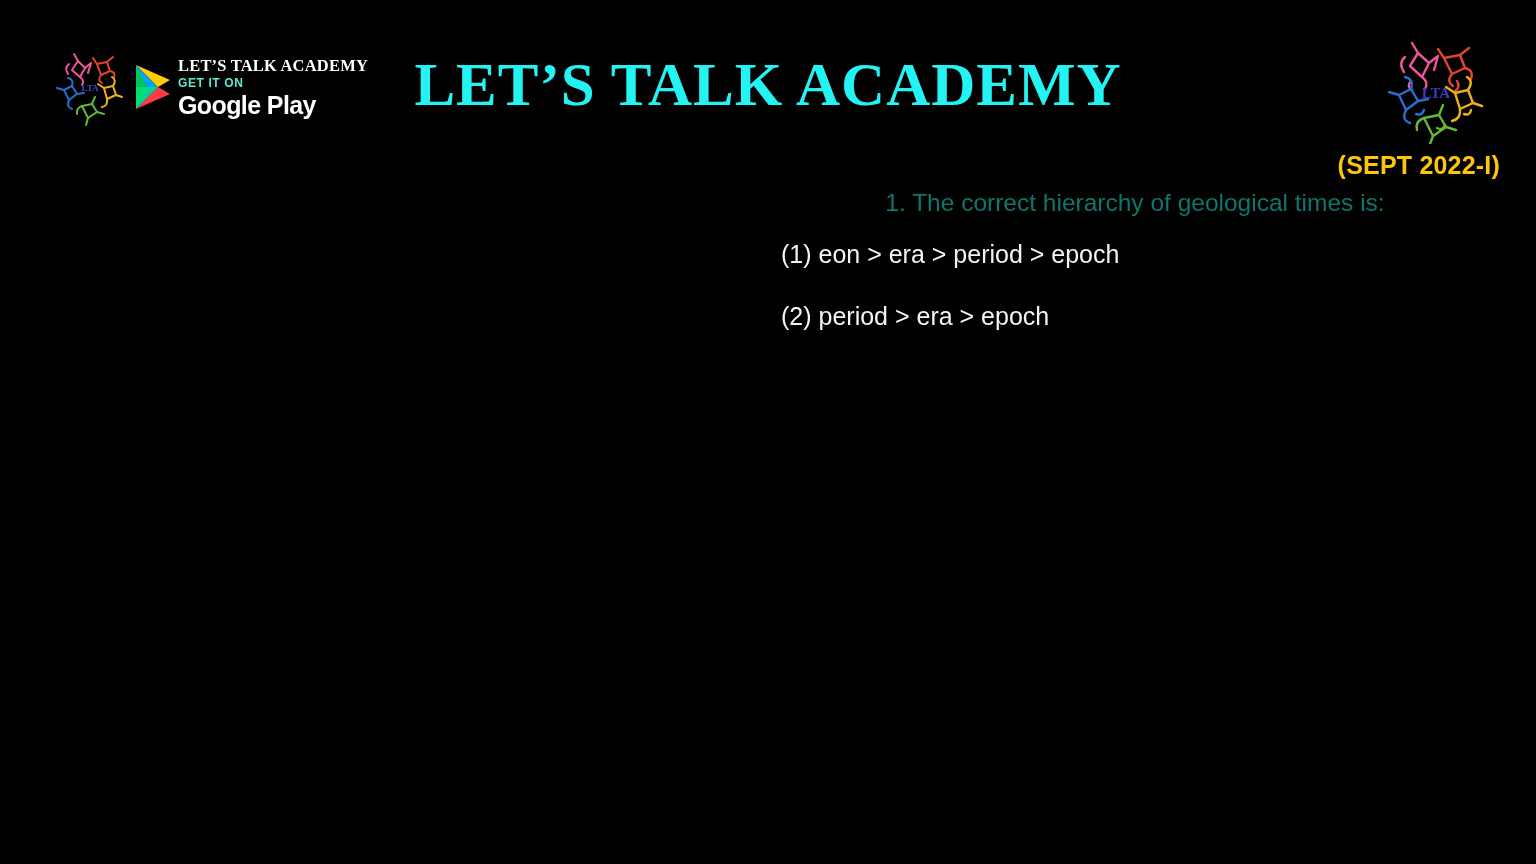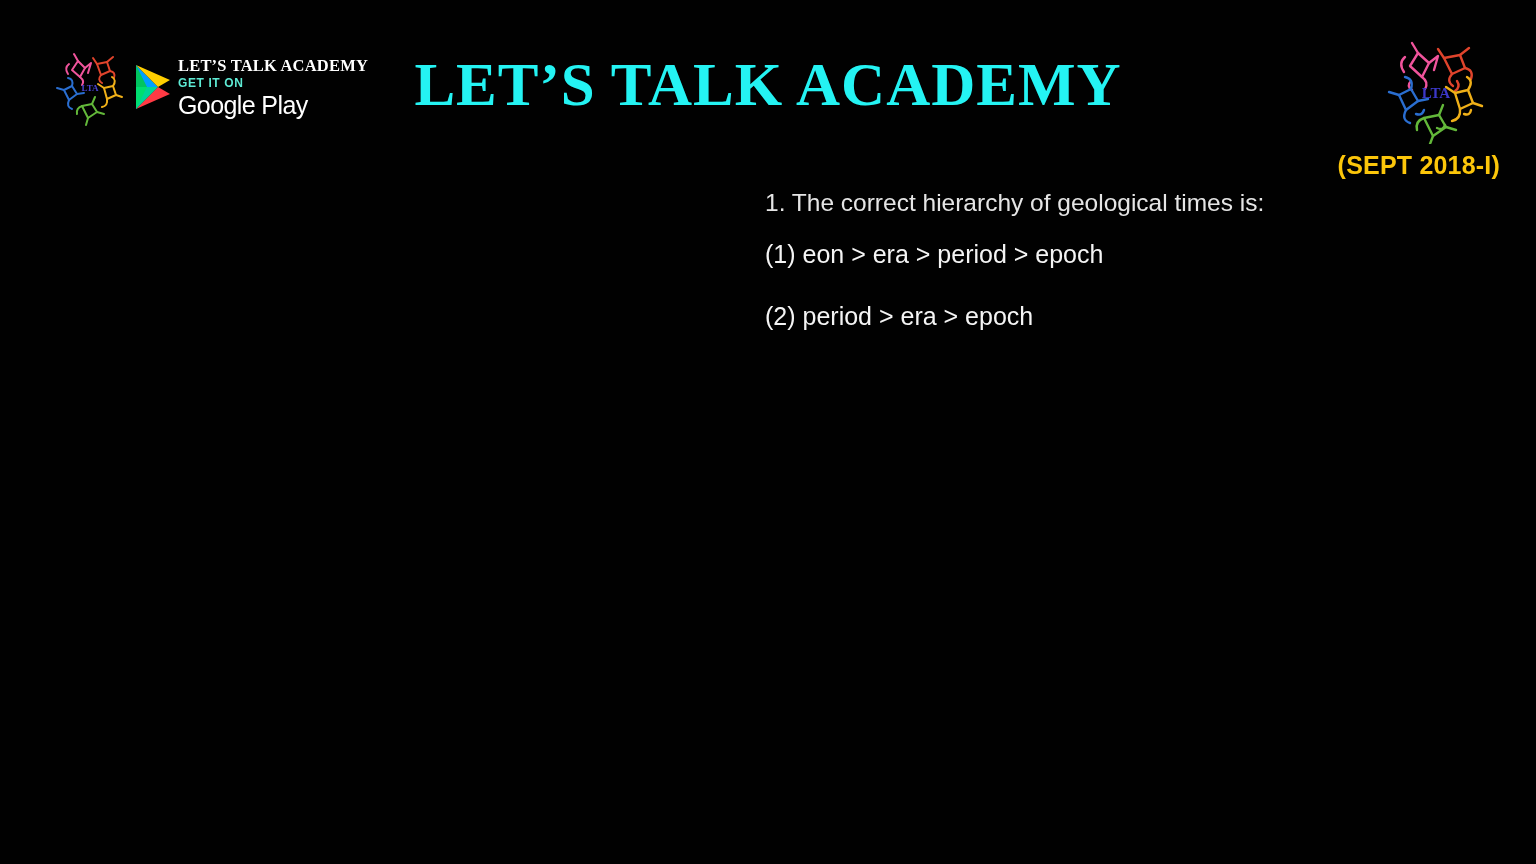--- a/index.html
+++ b/index.html
@@ -76,21 +76,21 @@
     font-weight: bold;
     font-size: 12px;
     letter-spacing: 0.6px;
     color: #5eead4;
     line-height: 1.25;
     margin-top: 1px;
     white-space: nowrap;
   }
   .promo-googleplay {
     font-family: "Liberation Sans", sans-serif;
-    font-weight: normal;
+    font-weight: bold;
     font-size: 25px;
     letter-spacing: -0.6px;
     color: #ffffff;
     line-height: 1.05;
     margin-top: 1px;
     white-space: nowrap;
   }
 
   
   .main-title {
@@ -135,27 +135,28 @@
   .question-area {
     position: absolute;
     left: 765px;
     top: 188px;
     width: 740px;
   }
   .question-stem {
     font-family: "Liberation Sans", sans-serif;
     font-size: 24.5px;
     line-height: 1.2;
-    color: #e5e5e5;
+    color: #0f766e;
     margin: 0 0 22px 0;
     white-space: nowrap;
+    text-align: center;
   }
   .option-list {
     list-style: none;
-    margin: 0;
+    margin: 16px;
     padding: 0;
   }
   .option-item {
     font-family: "Liberation Sans", sans-serif;
     font-size: 25px;
     line-height: 1.2;
     color: #f4f4f4;
     margin: 0 0 32px 0;
     white-space: nowrap;
   }
@@ -282,21 +283,21 @@
           <path d="M64 91 L74 94"></path>
           <path d="M42 82 Q33 85 35 94"></path>
           <path d="M57 79 L61 69"></path>
           <path d="M55 92 Q61 95 63 89"></path>
         </g>
       </g>
       <text x="54" y="62" text-anchor="middle" font-family="Liberation Serif, serif" font-size="15" font-weight="bold" fill="#3c38c8">LTA</text>
     </svg>
   </div>
 
-  <div class="exam-badge">(SEPT 2018-I)</div>
+  <div class="exam-badge">(SEPT 2022-I)</div>
 
   <div class="question-area">
     <p class="question-stem">1. The correct hierarchy of geological times is:</p>
 
     <ul class="option-list">
       <li class="option-item">(1) eon &gt; era &gt; period &gt; epoch</li>
       <li class="option-item">(2) period &gt; era &gt; epoch</li>
     </ul>
   </div>
 

